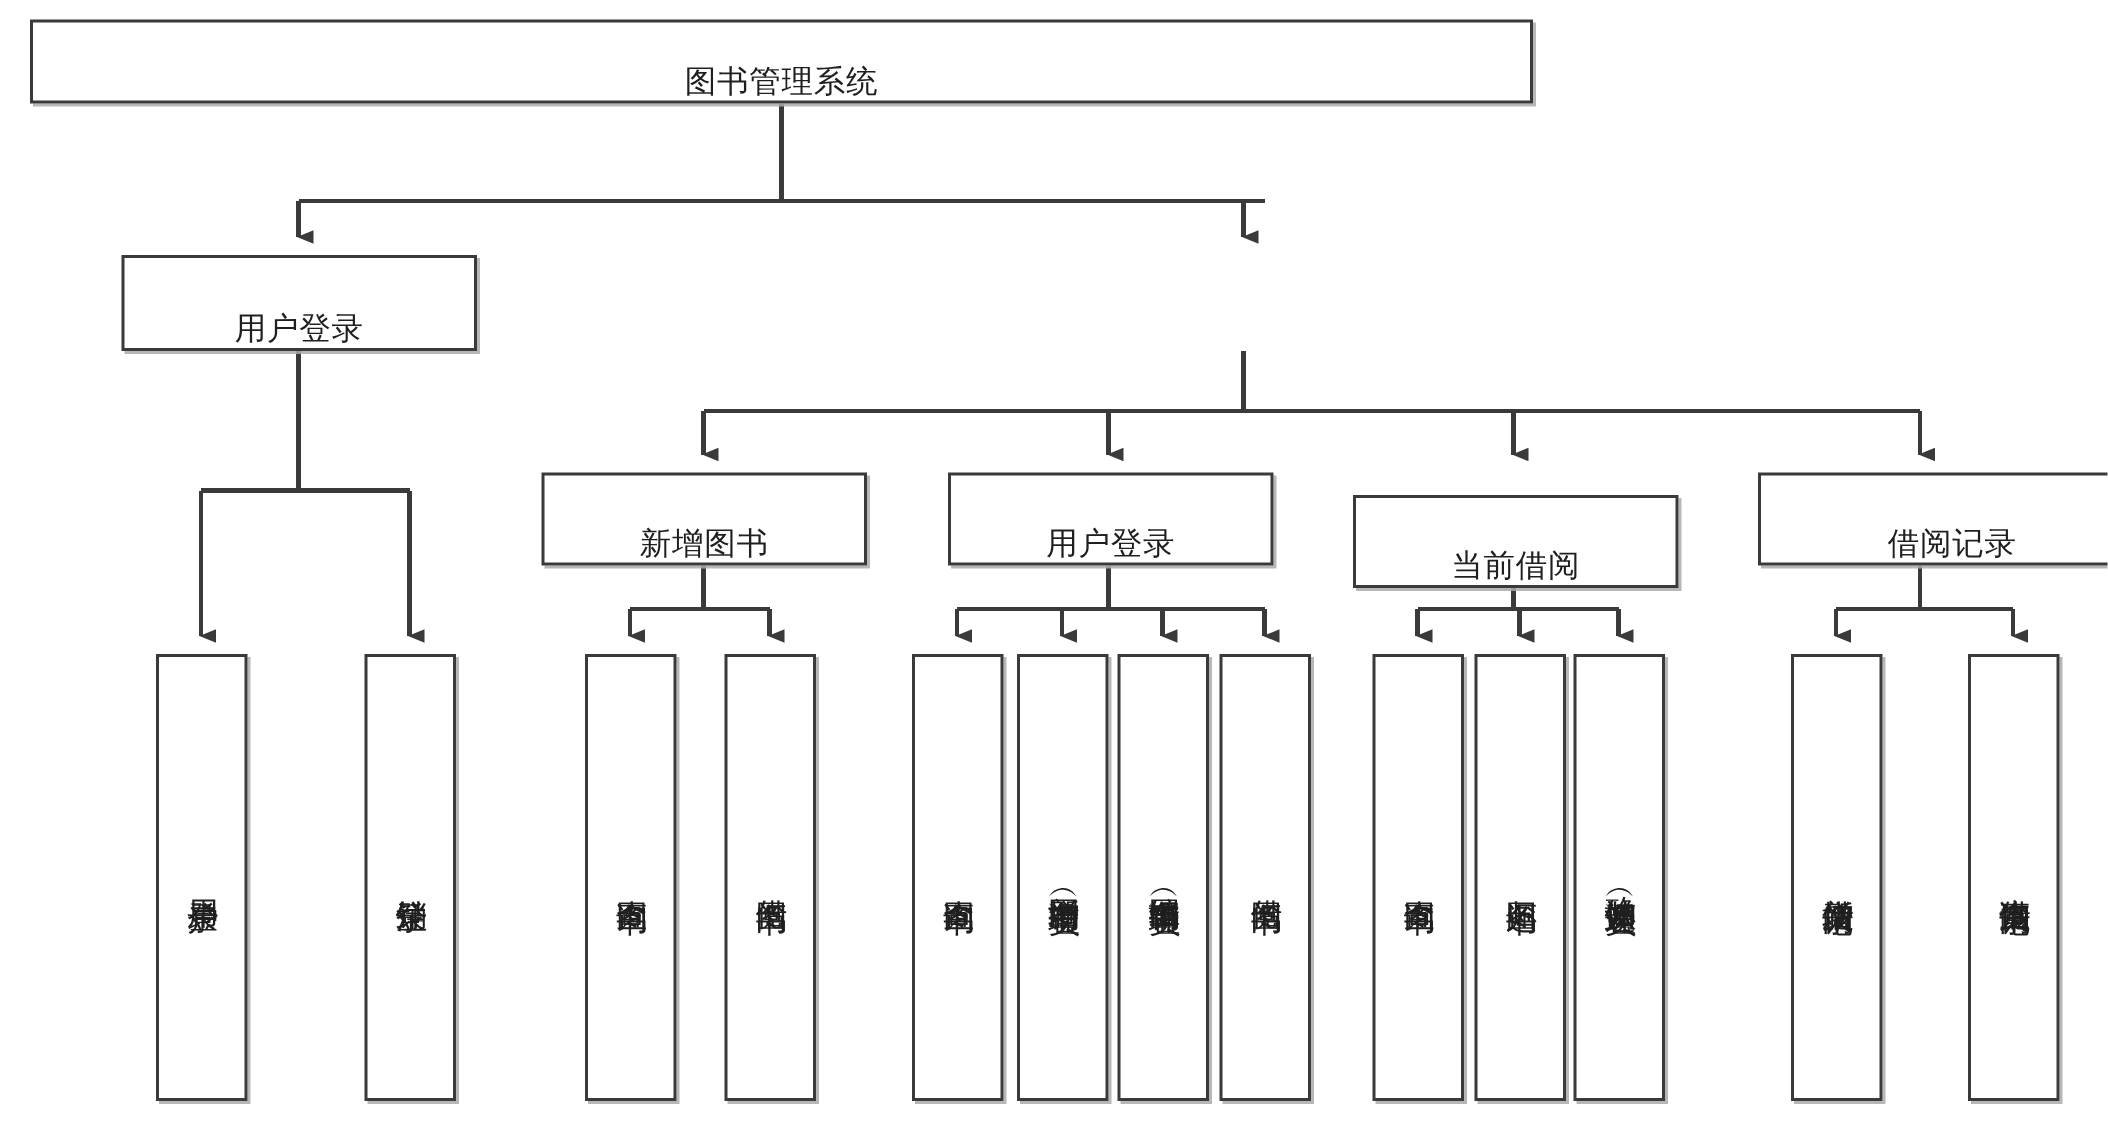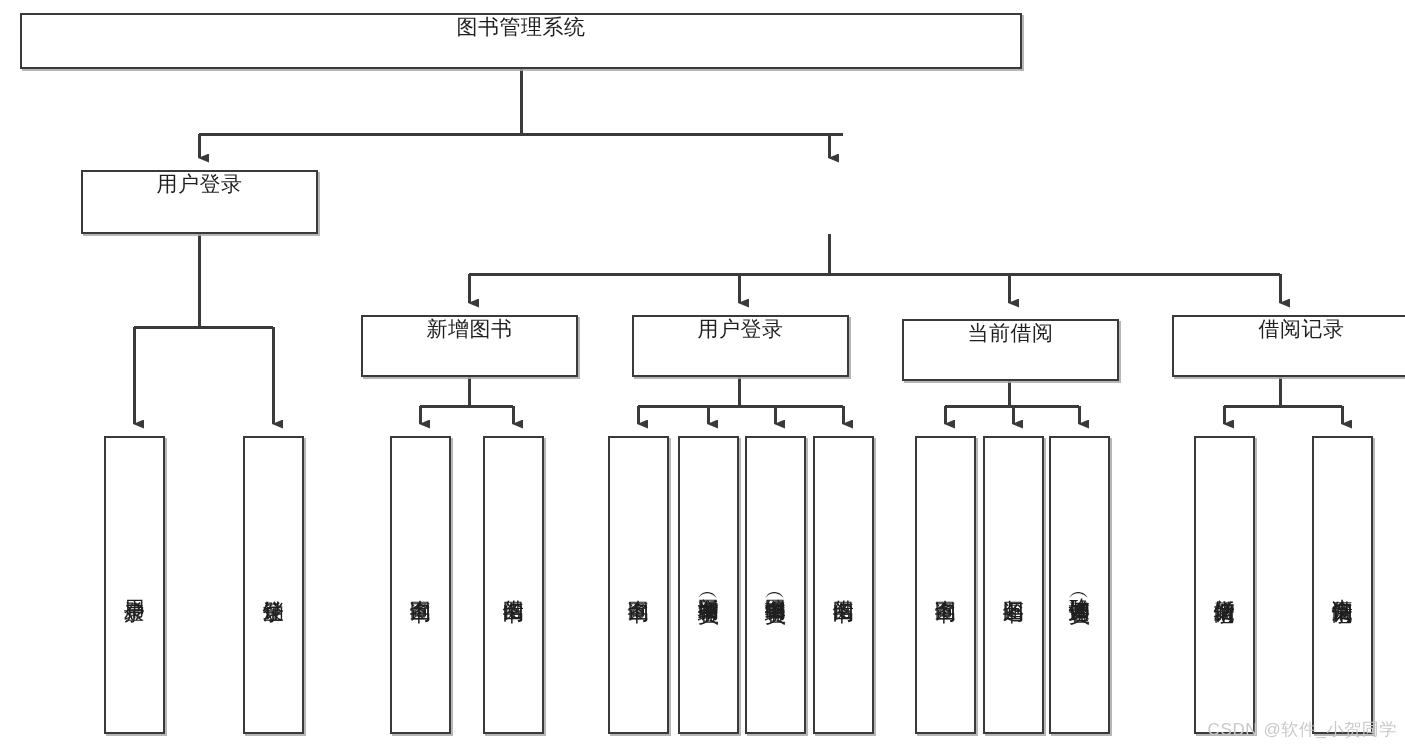--- a/index.html
+++ b/index.html
@@ -27,21 +27,21 @@
     width: 1405px;
     height: 747px;
   }
   .node-box {
     position: absolute;
     box-sizing: border-box;
     background: #ffffff;
     border: 2px solid #3a3a3a;
     box-shadow: 2px 2px 0 0 rgba(170,170,170,0.85);
     display: flex;
-    align-items: flex-start;
+    align-items: flex-end;
     justify-content: center;
     color: #222222;
   }
   .node-label {
     font-size: 21px;
     line-height: 1.12;
     color: #1f1f1f;
     letter-spacing: 0.5px;
     text-align: center;
     white-space: nowrap;
@@ -135,21 +135,21 @@
   <div class="node-box horizontal" style="left:81px; top:170px; width:237px; height:64px;">
     <span class="node-label">用户登录</span>
   </div>
 
   <div class="node-box horizontal" style="left:361px; top:315px; width:217px; height:62px;">
     <span class="node-label">新增图书</span>
   </div>
   <div class="node-box horizontal" style="left:632px; top:315px; width:217px; height:62px;">
     <span class="node-label">用户登录</span>
   </div>
-  <div class="node-box horizontal" style="left:902px; top:319px; width:217px; height:62px;">
+  <div class="node-box horizontal" style="left:902px; top:330px; width:217px; height:62px;">
     <span class="node-label">当前借阅</span>
   </div>
   <div class="node-box horizontal" style="left:1172px; top:315px; width:259px; height:62px;">
     <span class="node-label">借阅记录</span>
   </div>
 
   <div class="node-box vertical" style="left:104px; top:436px; width:61px; height:298px;">
     <span class="node-label">用户登录</span>
   </div>
   <div class="node-box vertical" style="left:243px; top:436px; width:61px; height:298px;">
@@ -186,15 +186,14 @@
     <span class="node-label">确认归还（管理员）</span>
   </div>
 
   <div class="node-box vertical" style="left:1194px; top:436px; width:61px; height:298px;">
     <span class="node-label">新增借阅记录</span>
   </div>
   <div class="node-box vertical" style="left:1312px; top:436px; width:61px; height:298px;">
     <span class="node-label">查询借阅记录</span>
   </div>
 
-  <div class="watermark">CSDN @软件_小贺同学</div>
 
 </div>
 
 </body></html>

